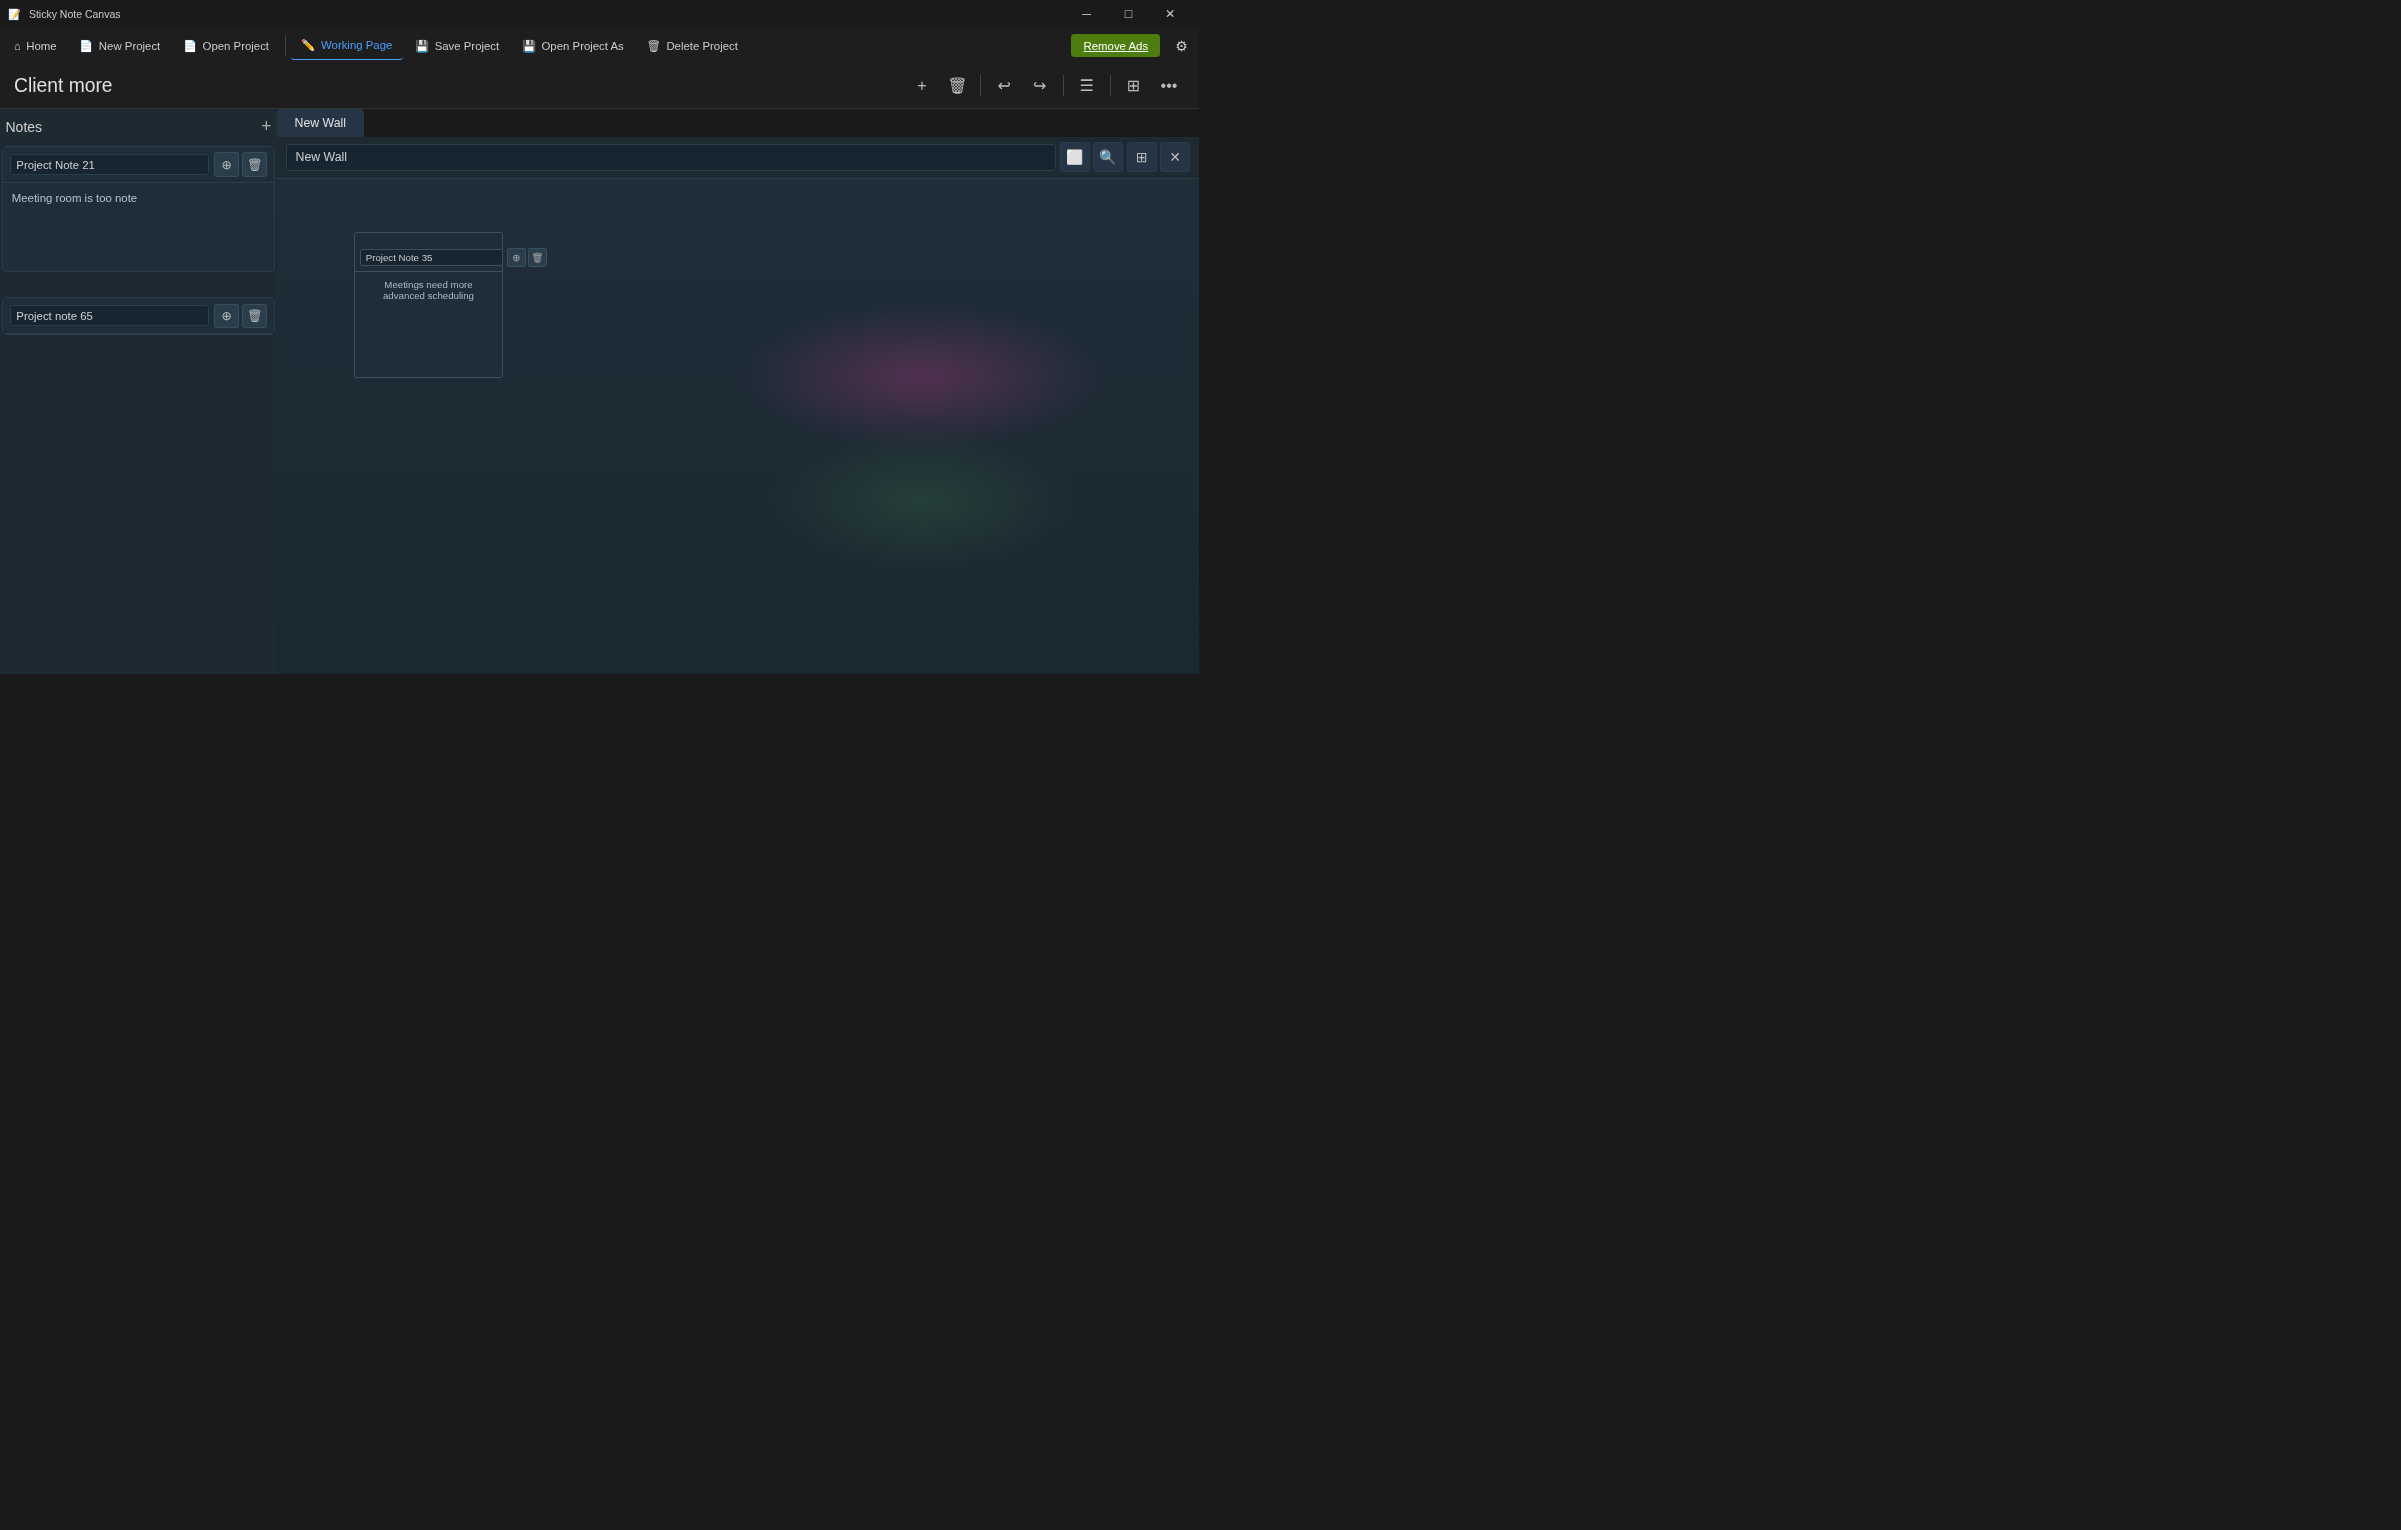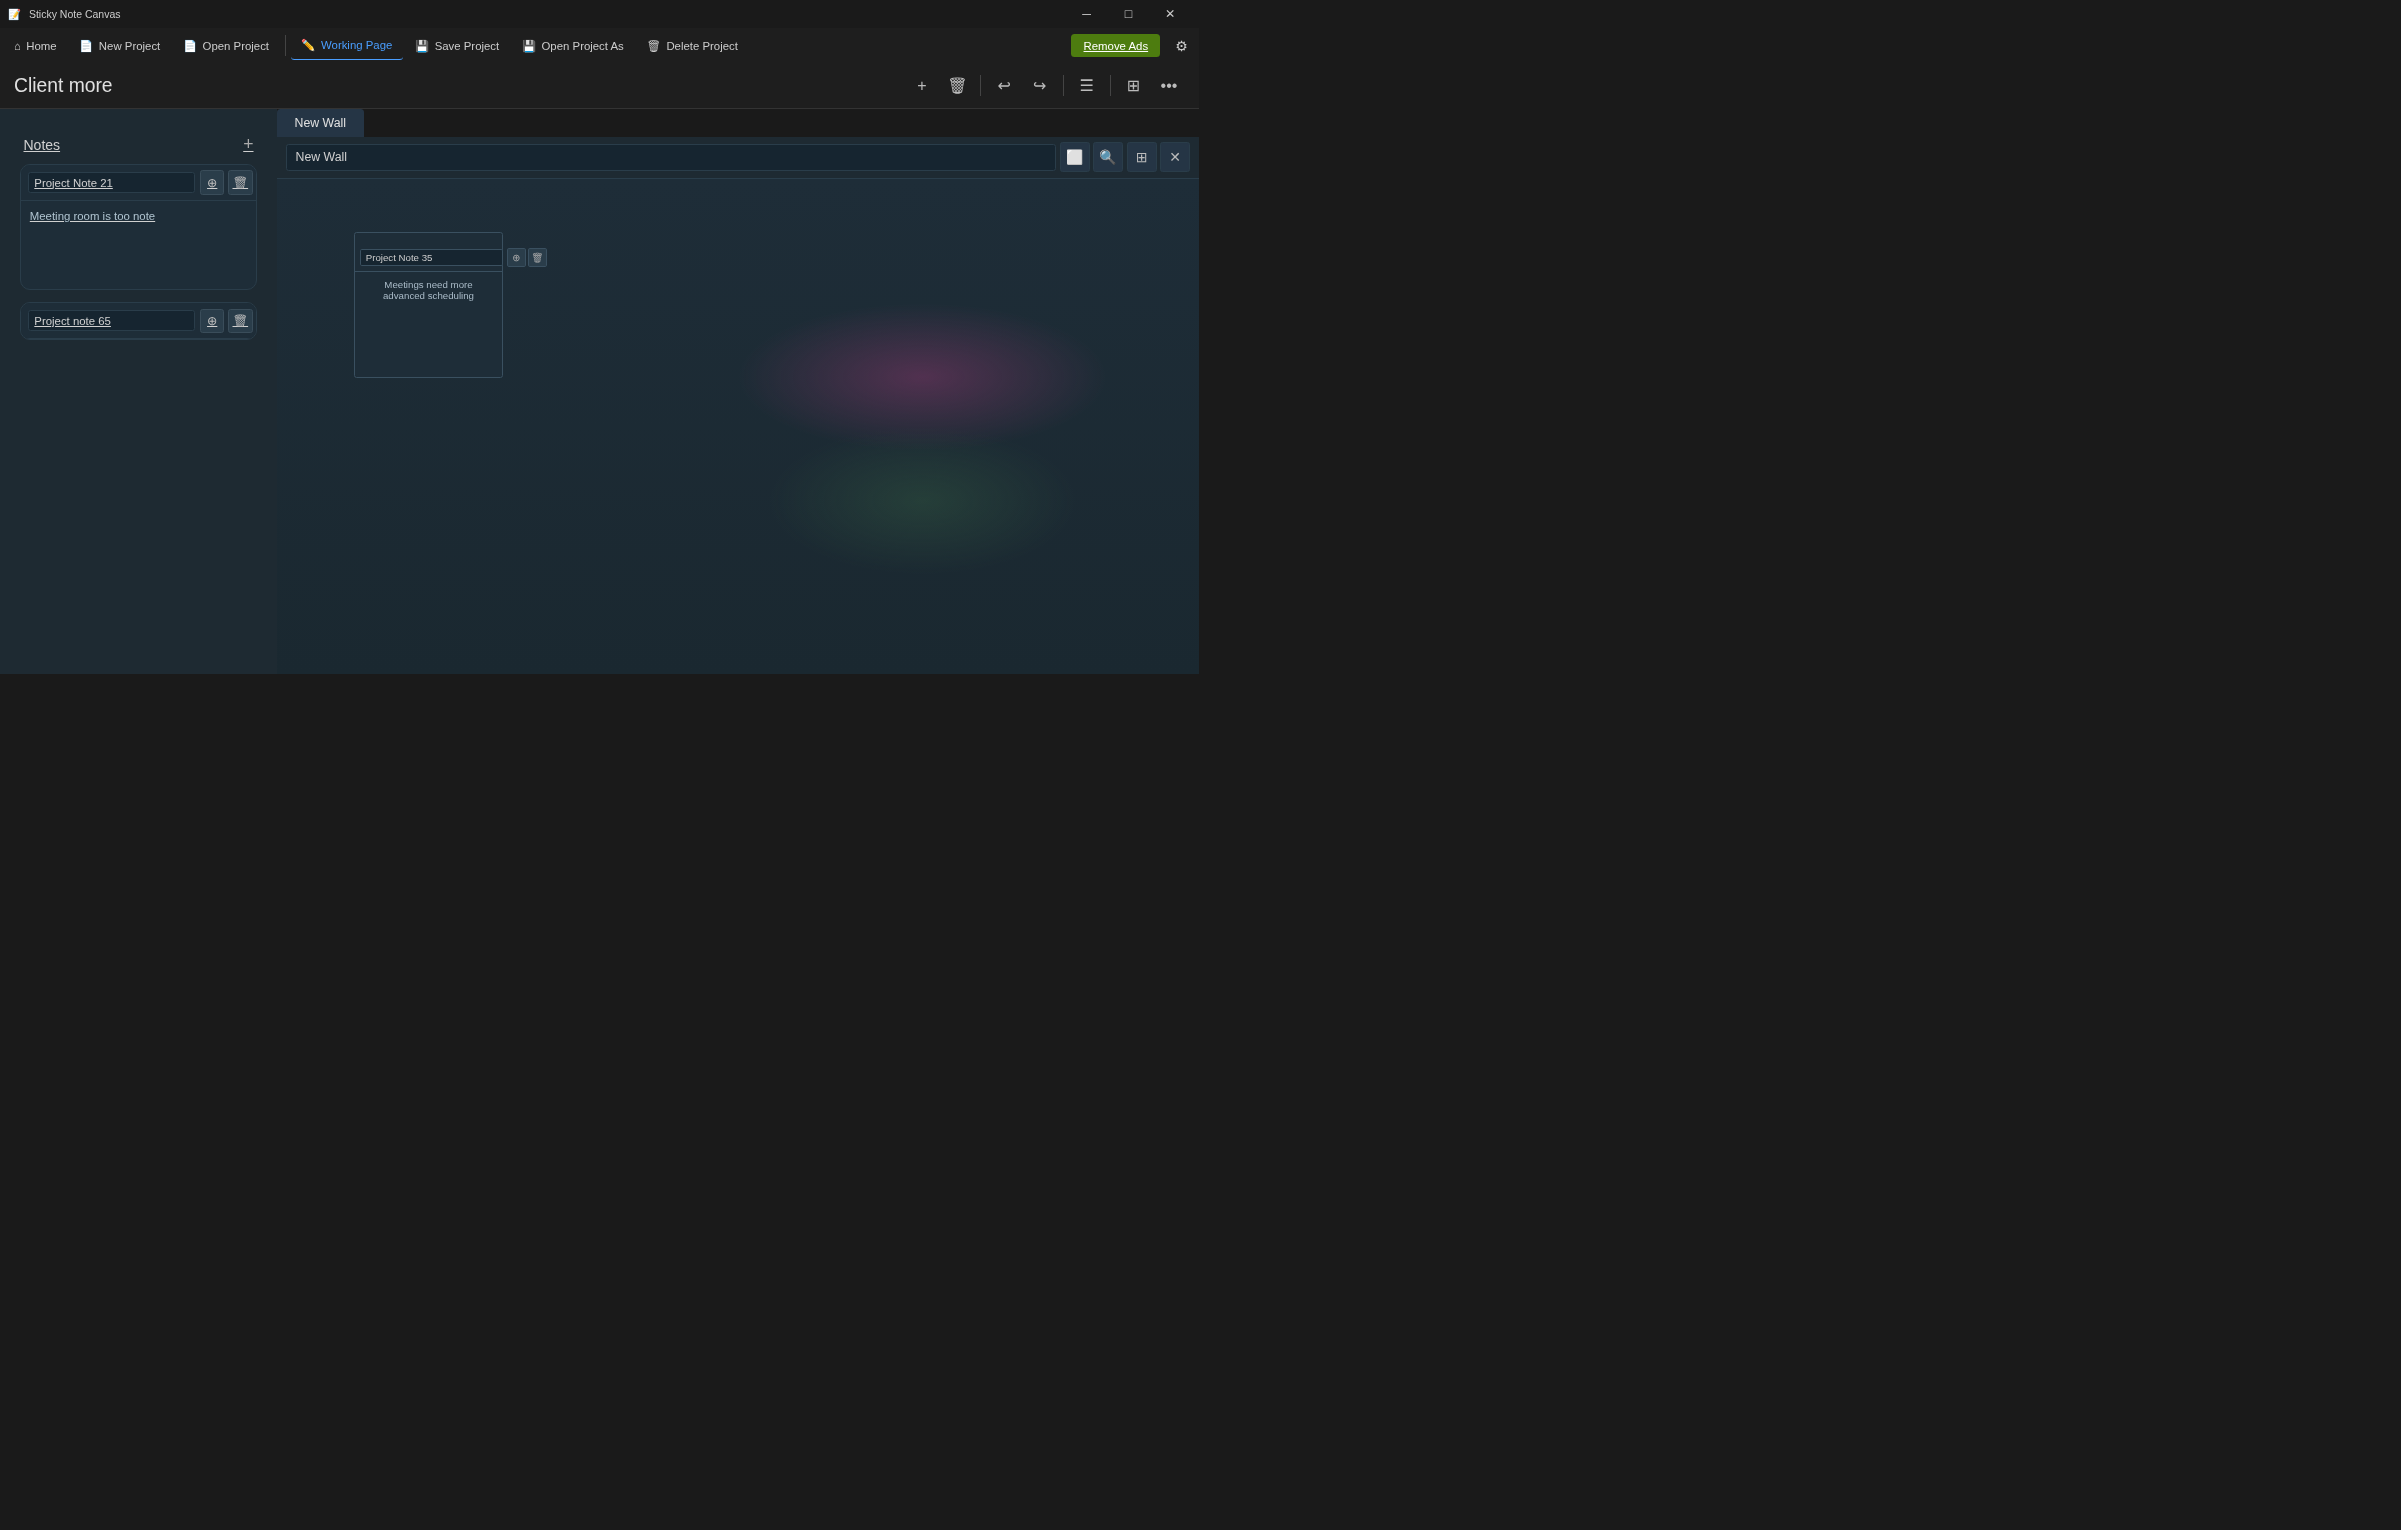--- a/index.html
+++ b/index.html
@@ -151,22 +151,21 @@
     }
 
     
     #sidebar {
       width: 277px;
       background: #1e2a32;
       display: flex;
       flex-direction: column;
       flex-shrink: 0;
       overflow-y: auto;
-      padding: 20px;
-      text-decoration: underline;
+      padding: 2px;
     }
     #sidebar-header {
       display: flex;
       align-items: center;
       justify-content: space-between;
       padding: 7px 3.5px 10.5px 3.5px;
     }
     #sidebar-title {
       font-size: 14px;
       font-weight: 500;
@@ -177,22 +176,22 @@
       color: #aaa;
       cursor: pointer;
       background: none;
       border: none;
       line-height: 1;
     }
 
     .note-card {
       background: #1e2d38;
       border: 0.9px solid #2a3d4a;
-      border-radius: 10px;
-      margin-bottom: 12px;
+      border-radius: 5px;
+      margin-bottom: 25px;
       overflow: hidden;
     }
     .note-card-header {
       display: flex;
       align-items: center;
       padding: 5.3px 7px;
       background: #1e2d38;
       border-bottom: 0.9px solid #2a3d4a;
     }
     .note-card-title-input {

